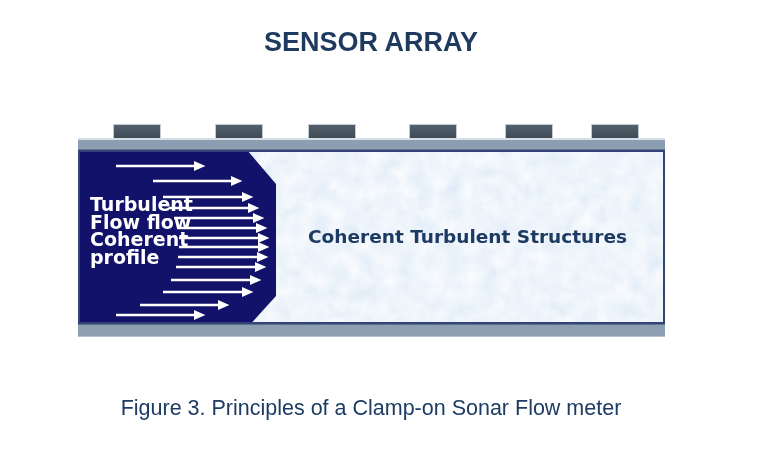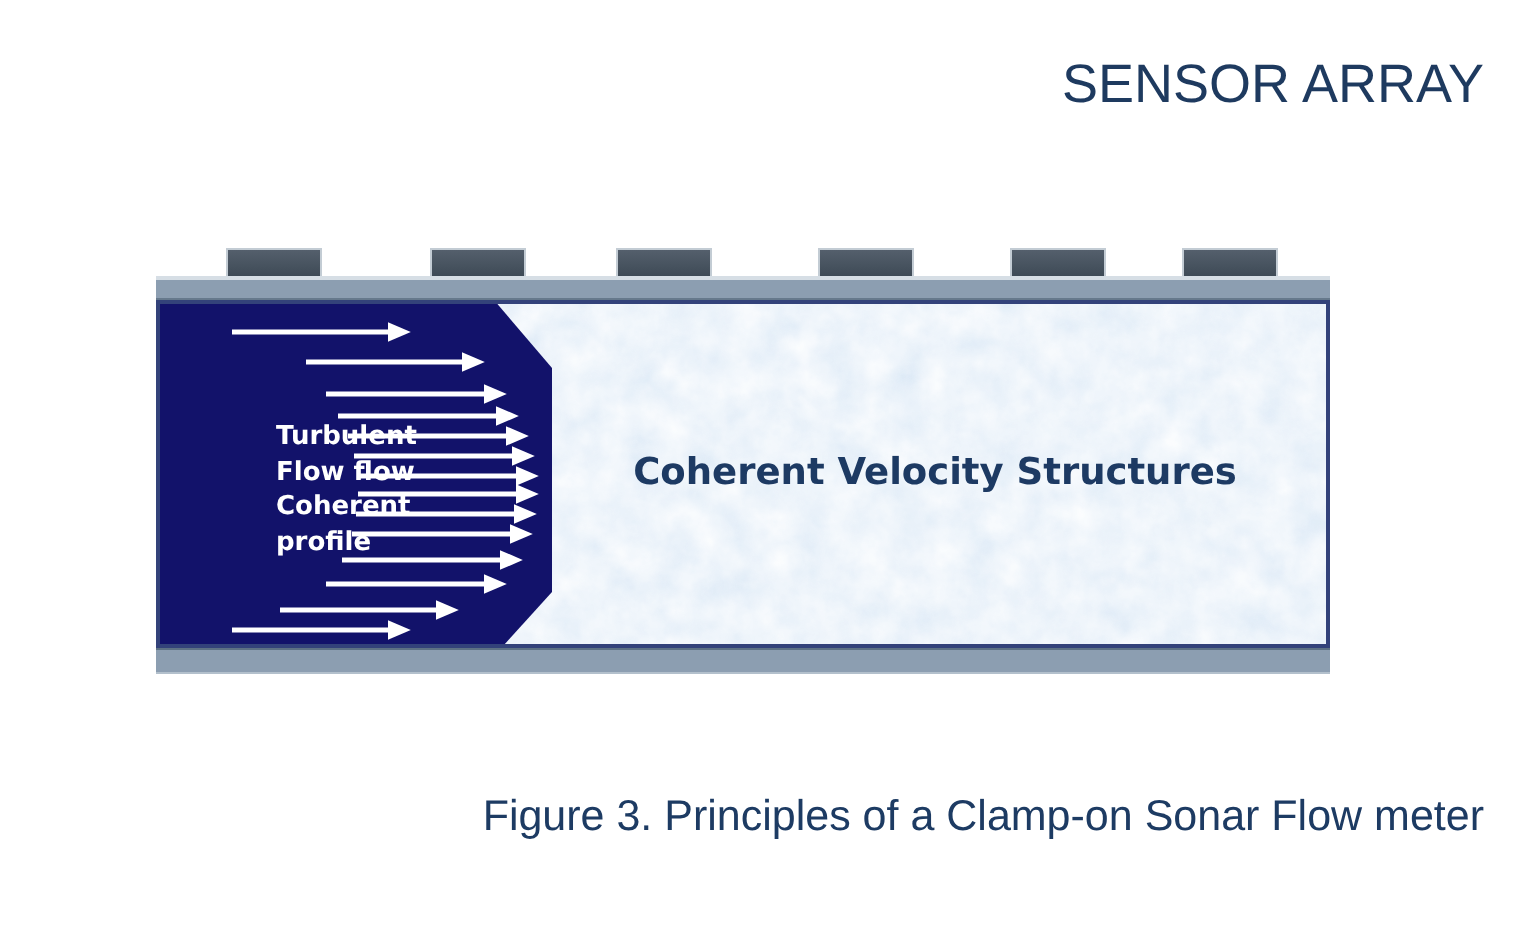--- a/index.html
+++ b/index.html
@@ -1,22 +1,22 @@
 <!DOCTYPE html>
 <html style="--title-text: #1e3a5f; --caption-text: #1d3b63; --navy-region: #12126a; --fluid-base: #dce9f6; --fluid-border: #33427a; --wall: #8c9eb1; --sensor-block: #47535f; --arrow: #ffffff; --interior-label-text: #1d3a63; --flow-label-text: #ffffff;"><head>
 <meta charset="utf-8">
 <style>
   html,body{margin:0;padding:0;background:#ffffff;}
   .stage{
     position:relative;width:768px;height:463px;background:#ffffff;overflow:hidden;
     font-family:"Liberation Sans",sans-serif;
   }
   .figure-title{
-    position:absolute;top:27px;left:0;width:742px;text-align:right;
-    font-size:27px;font-weight:400;letter-spacing:0px;color:var(--title-text);
+    position:absolute;top:27px;left:0;width:742px;text-align:center;
+    font-size:27px;font-weight:700;letter-spacing:0px;color:var(--title-text);
   }
   .pipe{position:absolute;left:78px;top:124px;width:587px;height:213px;}
   .sensors{position:absolute;left:0;top:0;width:100%;height:14px;}
   .sensor-block{
     position:absolute;top:0;width:48px;height:14px;box-sizing:border-box;
     background:linear-gradient(180deg,#545f6c 0%,var(--sensor-block) 60%,#3e4a56 100%);
     border:1px solid #c3ccd4;border-bottom:none;
   }
   .wall{
     position:absolute;left:0;width:100%;background:var(--wall);box-sizing:border-box;
@@ -35,26 +35,26 @@
   }
   .profile-region{
     position:absolute;left:-2px;top:-2px;width:198px;height:178px;
     background:var(--navy-region);
     clip-path:polygon(0 0,169px 0,198px 34px,198px 146px,169px 178px,0 178px);
   }
   .arrows{position:absolute;left:-2px;top:-2px;width:586px;height:178px;}
   .arrows line{stroke:var(--arrow);stroke-width:2.6;}
   .arrows .ah-path{fill:var(--arrow);}
   .flow-label{
-    position:absolute;left:10px;top:58px;
-    font-family:"DejaVu Sans",sans-serif;font-weight:bold;font-size:13px;
-    line-height:17.6px;color:var(--flow-label-text);margin-left:48px;
+    position:absolute;left:10px;top:44px;
+    font-family:"DejaVu Sans",sans-serif;font-weight:bold;font-size:19px;
+    line-height:17.6px;color:var(--flow-label-text);
   }
   .figure-caption{
-    position:absolute;top:396px;left:0;width:742px;text-align:right;
+    position:absolute;top:396px;left:0;width:742px;text-align:center;
     font-size:21.5px;color:var(--caption-text);
   }
 </style>
 </head>
 <body>
 
 <div class="stage">
 
   <div class="figure-title">SENSOR ARRAY</div>
 
@@ -81,21 +81,21 @@
           </filter>
           <filter id="mottleWhite" x="0" y="0" width="100%" height="100%">
             <feTurbulence type="fractalNoise" baseFrequency="0.06" numOctaves="4" seed="3"></feTurbulence>
             <feColorMatrix type="matrix" values="0 0 0 0 1  0 0 0 0 1  0 0 0 0 1  0.55 0.55 0.55 0 -0.25"></feColorMatrix>
           </filter>
         </defs>
         <rect width="100%" height="100%" filter="url(#mottleBlue)" opacity="0.85"></rect>
         <rect width="100%" height="100%" filter="url(#mottleWhite)" opacity="0.9"></rect>
       </svg>
 
-      <div class="interior-label">Coherent Velocity Structures</div>
+      <div class="interior-label">Coherent Turbulent Structures</div>
 
       <div class="profile-region"></div>
 
       <svg class="arrows" viewBox="0 0 586 178" width="586" height="178" aria-hidden="true">
         <defs>
           <marker id="ah" markerUnits="strokeWidth" markerWidth="5" markerHeight="4.2" refX="0.4" refY="1.9" orient="auto">
             <path class="ah-path" d="M0,0 L4.4,1.9 L0,3.8 Z"></path>
           </marker>
         </defs>
         <g id="arrow-lines">

